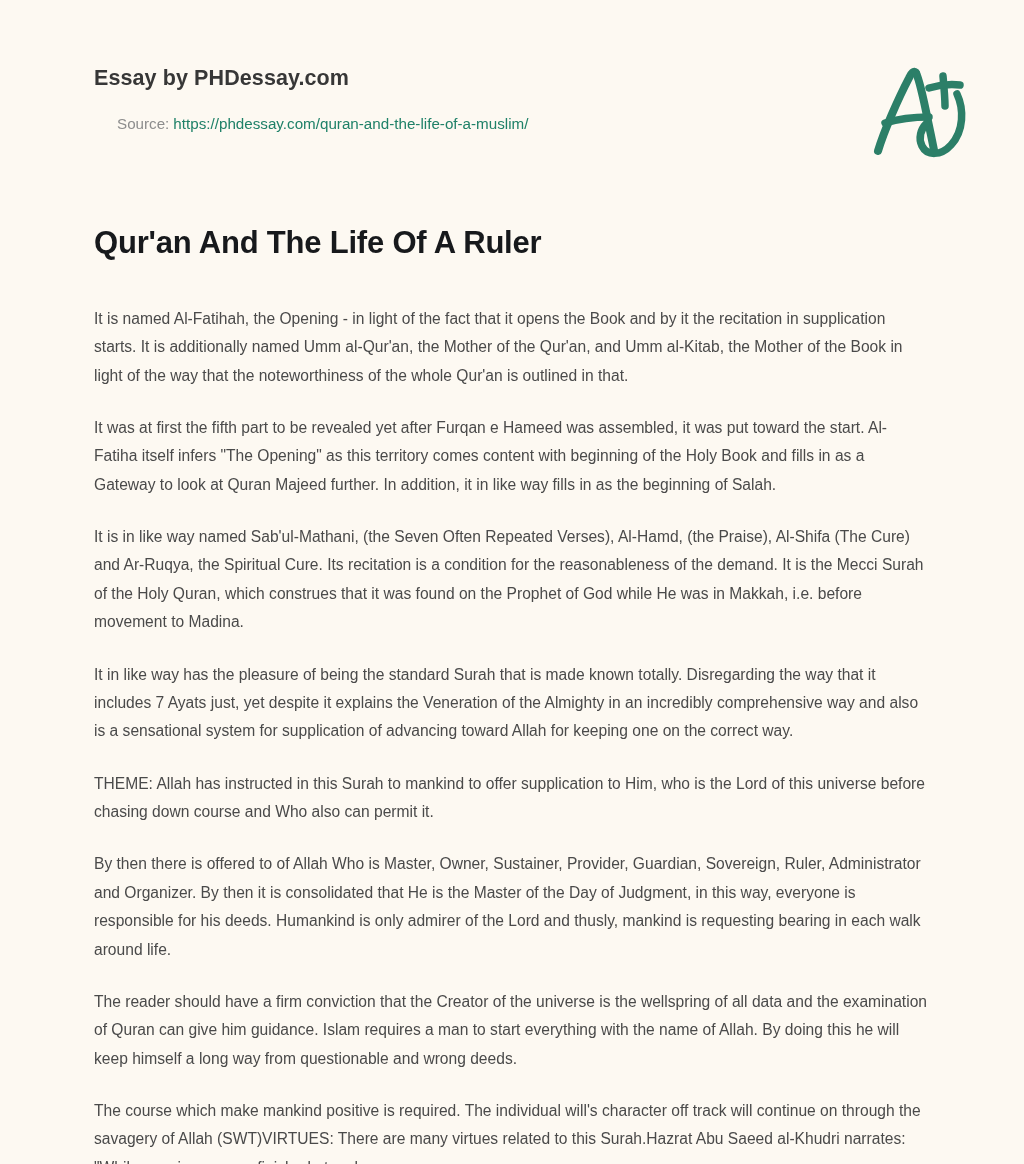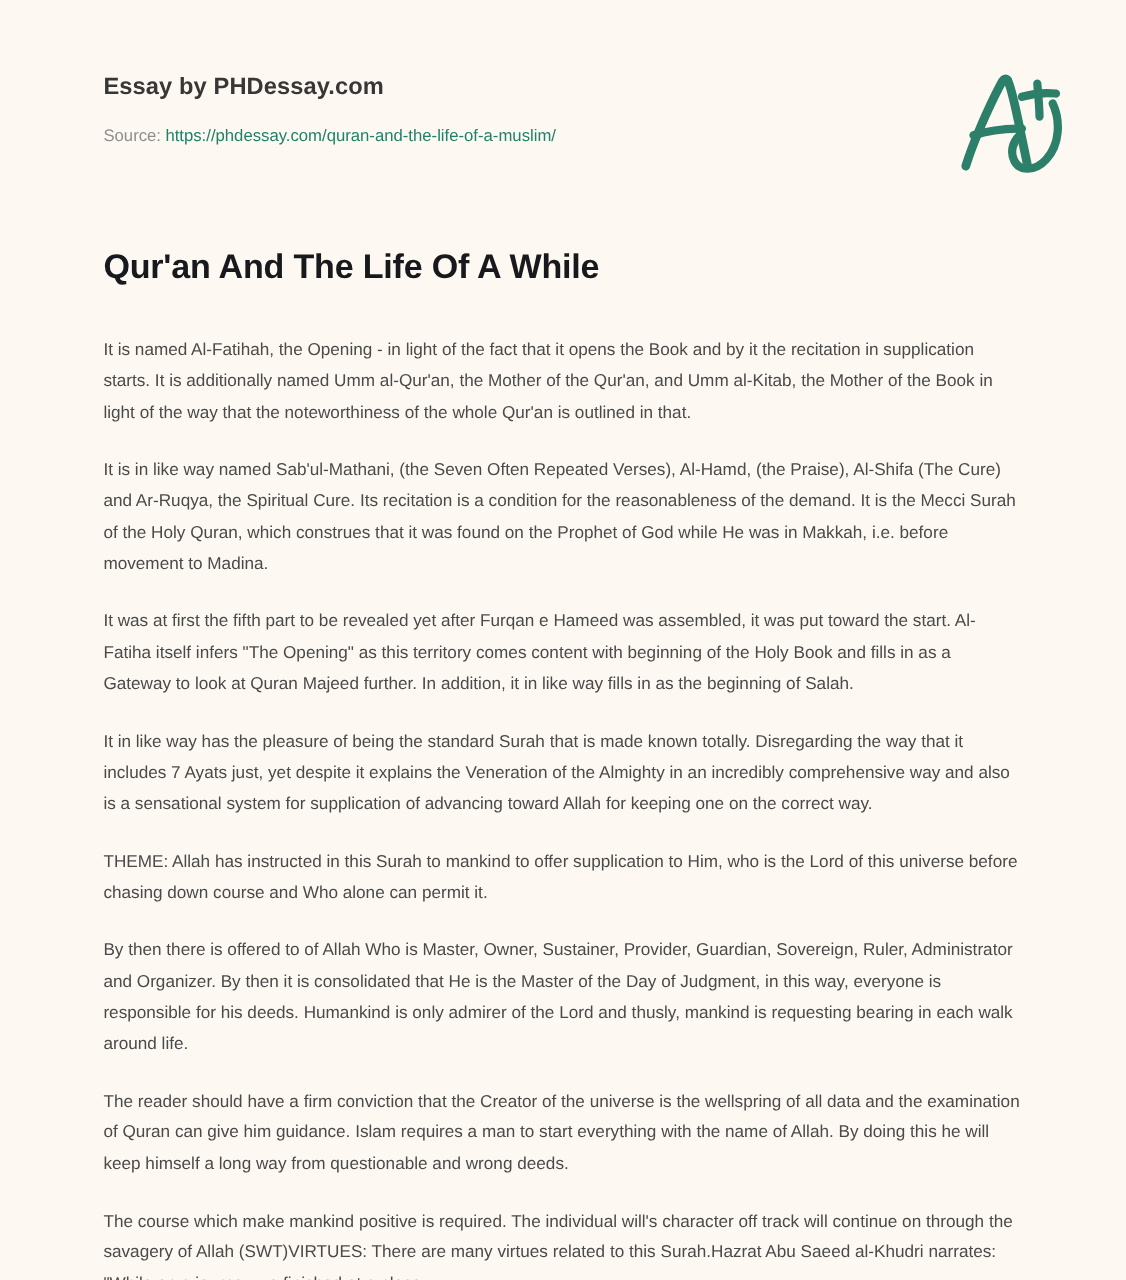--- a/index.html
+++ b/index.html
@@ -43,20 +43,21 @@
     color: #373737;
     line-height: 1.2;
     margin: 0 0 22px 0;
     white-space: nowrap;
   }
   .source-line {
     font-size: 15.2px;
     line-height: 1.3;
     color: #8d8d8d;
     white-space: nowrap;
+    margin-left: 23px;
   }
   .source-label {
     color: #8d8d8d;
   }
   .source-url {
     color: #1f8168;
     text-decoration: none;
     margin-left: 4px;
   }
 
@@ -122,26 +123,26 @@
 
           <path d="M64 27 C 74 24, 86 23, 95 24" stroke-width="7.5"></path>
 
           <path d="M92 33 C 99 48, 99 70, 86 84 C 76 95, 62 95, 57 85 C 53 77, 56 68, 61 63" stroke-width="7.5"></path>
         </g>
       </svg>
     </div>
   </header>
 
   <main class="article">
-    <h1 class="article-title">Qur'an And The Life Of A While</h1>
+    <h1 class="article-title">Qur'an And The Life Of A Ruler</h1>
     <div class="article-body">
         <p>It is named Al-Fatihah, the Opening - in light of the fact that it opens the Book and by it the recitation in supplication starts. It is additionally named Umm al-Qur'an, the Mother of the Qur'an, and Umm al-Kitab, the Mother of the Book in light of the way that the noteworthiness of the whole Qur'an is outlined in that.</p>
+        <p>It was at first the fifth part to be revealed yet after Furqan e Hameed was assembled, it was put toward the start. Al-Fatiha itself infers "The Opening" as this territory comes content with beginning of the Holy Book and fills in as a Gateway to look at Quran Majeed further. In addition, it in like way fills in as the beginning of Salah.</p>
         <p>It is in like way named Sab'ul-Mathani, (the Seven Often Repeated Verses), Al-Hamd, (the Praise), Al-Shifa (The Cure) and Ar-Ruqya, the Spiritual Cure. Its recitation is a condition for the reasonableness of the demand. It is the Mecci Surah of the Holy Quran, which construes that it was found on the Prophet of God while He was in Makkah, i.e. before movement to Madina.</p>
-        <p>It was at first the fifth part to be revealed yet after Furqan e Hameed was assembled, it was put toward the start. Al-Fatiha itself infers "The Opening" as this territory comes content with beginning of the Holy Book and fills in as a Gateway to look at Quran Majeed further. In addition, it in like way fills in as the beginning of Salah.</p>
         <p>It in like way has the pleasure of being the standard Surah that is made known totally. Disregarding the way that it includes 7 Ayats just, yet despite it explains the Veneration of the Almighty in an incredibly comprehensive way and also is a sensational system for supplication of advancing toward Allah for keeping one on the correct way.</p>
-        <p>THEME: Allah has instructed in this Surah to mankind to offer supplication to Him, who is the Lord of this universe before chasing down course and Who alone can permit it.</p>
+        <p>THEME: Allah has instructed in this Surah to mankind to offer supplication to Him, who is the Lord of this universe before chasing down course and Who also can permit it.</p>
         <p>By then there is offered to of Allah Who is Master, Owner, Sustainer, Provider, Guardian, Sovereign, Ruler, Administrator and Organizer. By then it is consolidated that He is the Master of the Day of Judgment, in this way, everyone is responsible for his deeds. Humankind is only admirer of the Lord and thusly, mankind is requesting bearing in each walk around life.</p>
         <p>The reader should have a firm conviction that the Creator of the universe is the wellspring of all data and the examination of Quran can give him guidance. Islam requires a man to start everything with the name of Allah. By doing this he will keep himself a long way from questionable and wrong deeds.</p>
         <p>The course which make mankind positive is required. The individual will's character off track will continue on through the savagery of Allah (SWT)VIRTUES: There are many virtues related to this Surah.Hazrat Abu Saeed al-Khudri narrates: "While on a journey we finished at a place.</p>
       </div>
   </main>
 
 </div>
 
 </body></html>

